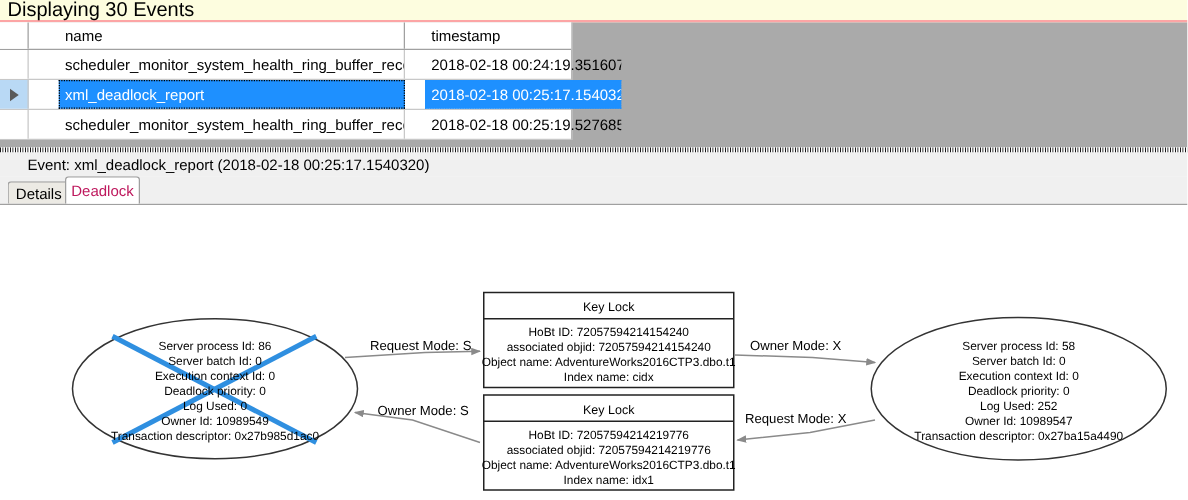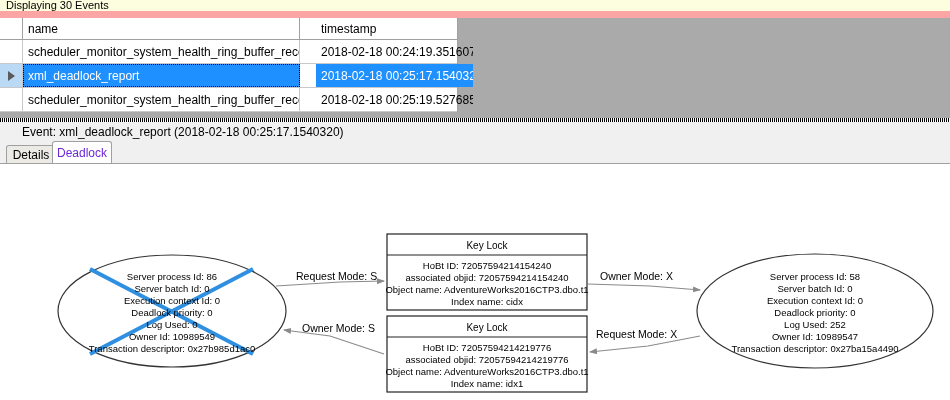--- a/index.html
+++ b/index.html
@@ -21,26 +21,26 @@
     height: 400px;
     background: #ffffff;
   }
 
   
   .banner {
     position: absolute;
     left: 0; top: 0;
     width: 950px; height: 18px;
     background: #fdfddf;
-    border-bottom: 7px solid #fca5a5;
-    box-sizing: border-box;
-    display: flex;
-    align-items: flex-end;
+    border-bottom: 2px solid #fca5a5;
+    box-sizing: border-box;
+    display: flex;
+    align-items: flex-start;
     padding-left: 6px;
-    font-size: 11px;
+    font-size: 16px;
     color: #000;
   }
 
   
   .grid-region {
     position: absolute;
     left: 0; top: 18px;
     width: 950px; height: 100px;
     background: #aaaaaa;
   }
@@ -80,20 +80,21 @@
   .cell-name {
     width: 277px;
     min-width: 277px;
     box-sizing: border-box;
     border-right: 1px solid #c8c8c8;
     display: flex;
     align-items: center;
     padding-left: 5px;
     white-space: nowrap;
     overflow: hidden;
+    margin-left: 24px;
   }
   .grid-row.header .cell-name {
     border-right: 1px solid #a0a0a0;
   }
   .cell-ts {
     width: 157px;
     min-width: 157px;
     box-sizing: border-box;
     display: flex;
     align-items: center;
@@ -175,21 +176,21 @@
     height: 18px;
     background: #eceae4;
     color: #000;
     text-align: right;
   }
   .tab.active {
     left: 52px;
     width: 60px;
     height: 22px;
     background: #ffffff;
-    color: #6d28d9;
+    color: #be185d;
     z-index: 3;
   }
 
   
   .canvas {
     position: absolute;
     left: 0; top: 163px;
     width: 950px; height: 237px;
     background: #ffffff;
     border-top: 1px solid #a0a0a0;

